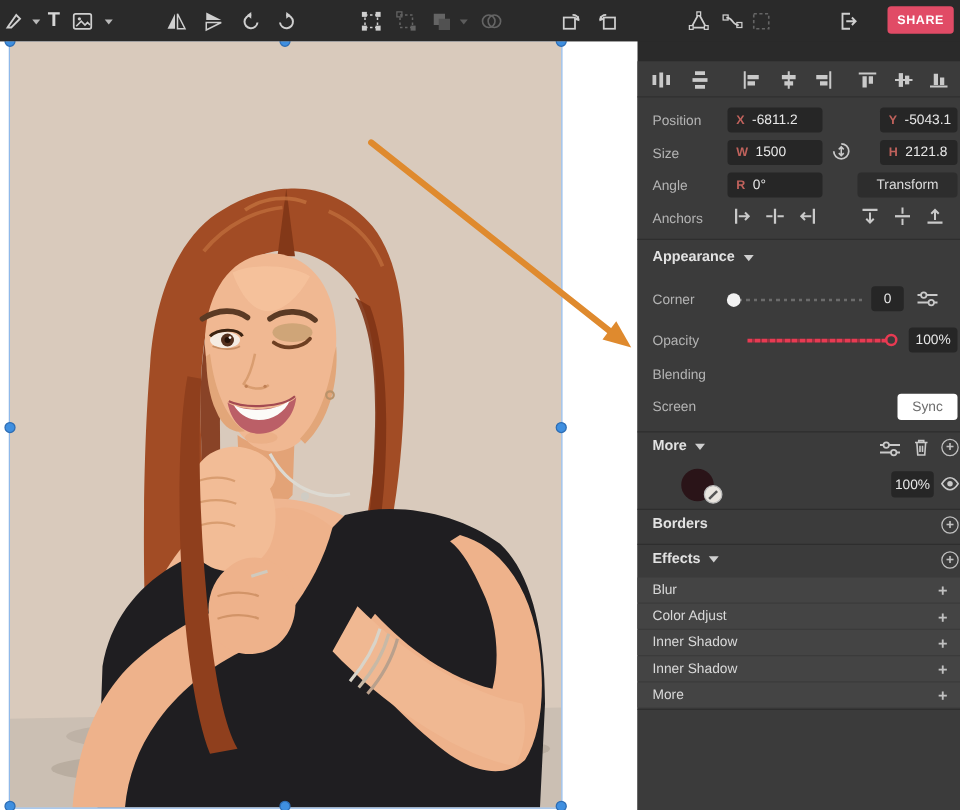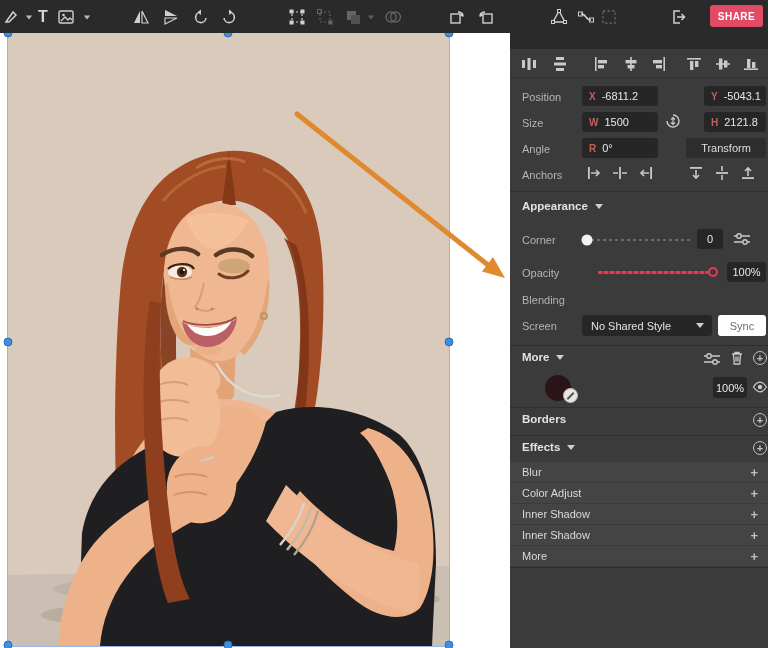--- a/index.html
+++ b/index.html
@@ -425,24 +425,20 @@
     <div class="label" style="top:218px">Opacity</div>
     <div class="op-track" style="left:88px; top:222px; width:118px"></div>
     <div class="knob-red" style="left:203px; top:223px"></div>
     <div class="vbox" style="left:217px; top:213px; width:39px; justify-content:center">
       <span>100%</span>
     </div>
 
     <div class="label" style="top:245px">Blending</div>
 
     <div class="label" style="top:271px">Screen</div>
-    <div class="drop" style="left:72px; top:266px; width:130px">
-      <span>No Shared Style</span>
-        <span class="dchev"></span>
-    </div>
     <div class="sync-btn" style="left:208px; top:266px; width:48px">Sync</div>
 
     <div class="divider" style="top:296px"></div>
 
     <div class="hdr" style="top:302px">
       <span>More</span>
         <span class="hchev"></span>
     </div>
     <div class="p-abs" style="left:192px; top:301px">
       <svg width="20" height="18" viewBox="0 0 20 18">

